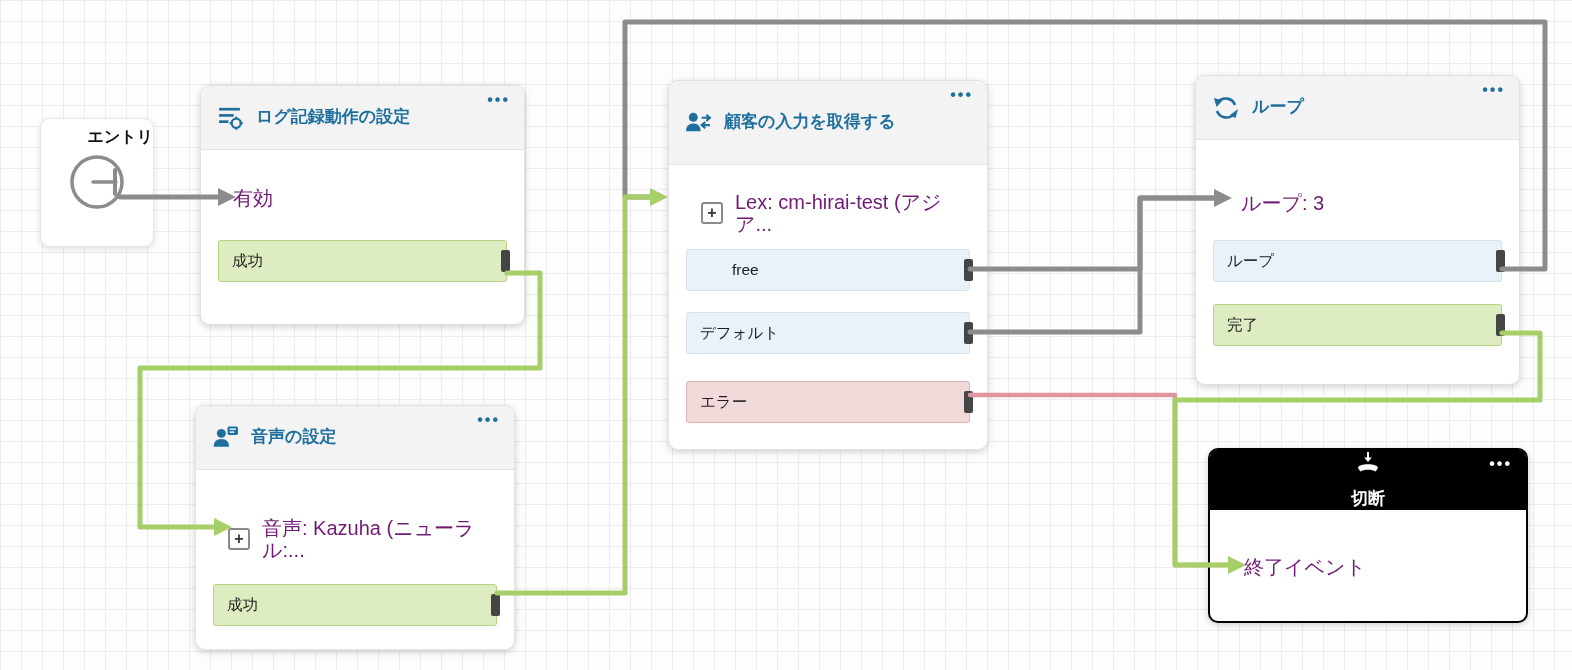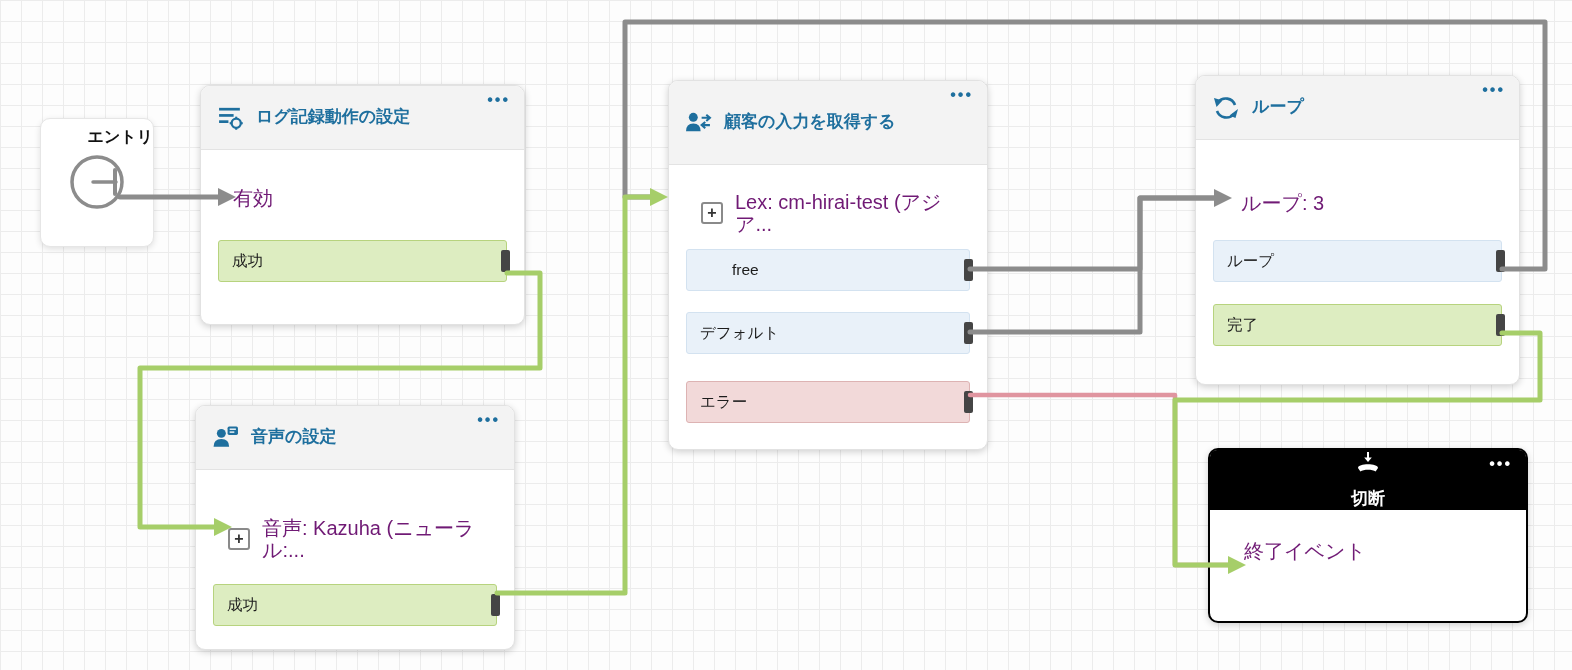--- a/index.html
+++ b/index.html
@@ -160,21 +160,21 @@
       <span class="hdr-icon">
         <svg width="26" height="26" viewBox="0 0 26 26">
           <line x1="13" y1="2" x2="13" y2="8" stroke="#fff" stroke-width="2"></line>
           <polygon points="13,12 9.2,7.5 16.8,7.5" fill="#fff"></polygon>
           <path d="M3 18 C3 13 23 13 23 18 L20.6 21.6 C17.5 19 8.5 19 5.4 21.6 Z" fill="#fff"></path>
         </svg>
       </span>
       <span class="node-title">切断</span>
       <span class="menu-dots white">•••</span>
     </div>
-    <div class="body-text" style="margin:30px 0 0 34px;">終了イベント</div>
+    <div class="body-text" style="margin:46px 0 0 34px;">終了イベント</div>
   </div>
 
   <svg id="edges" width="1572" height="670" viewBox="0 0 1572 670">
 
     <path d="M970 395 H1175 V565 H1228" fill="none" stroke="#e095a0" stroke-width="4.5" stroke-linejoin="round" stroke-linecap="round"></path>
 
     <path d="M120 197 H220" fill="none" stroke="#8c8c8c" stroke-width="5" stroke-linecap="round"></path>
     <path d="M970 269 H1140 V198 H1216" fill="none" stroke="#8c8c8c" stroke-width="5" stroke-linejoin="round" stroke-linecap="round"></path>
     <path d="M970 332 H1140 V198 H1216" fill="none" stroke="#8c8c8c" stroke-width="5" stroke-linejoin="round" stroke-linecap="round"></path>
     <path d="M1502 269 H1545 V22 H625 V197 H650" fill="none" stroke="#8c8c8c" stroke-width="5" stroke-linejoin="round" stroke-linecap="round"></path>

